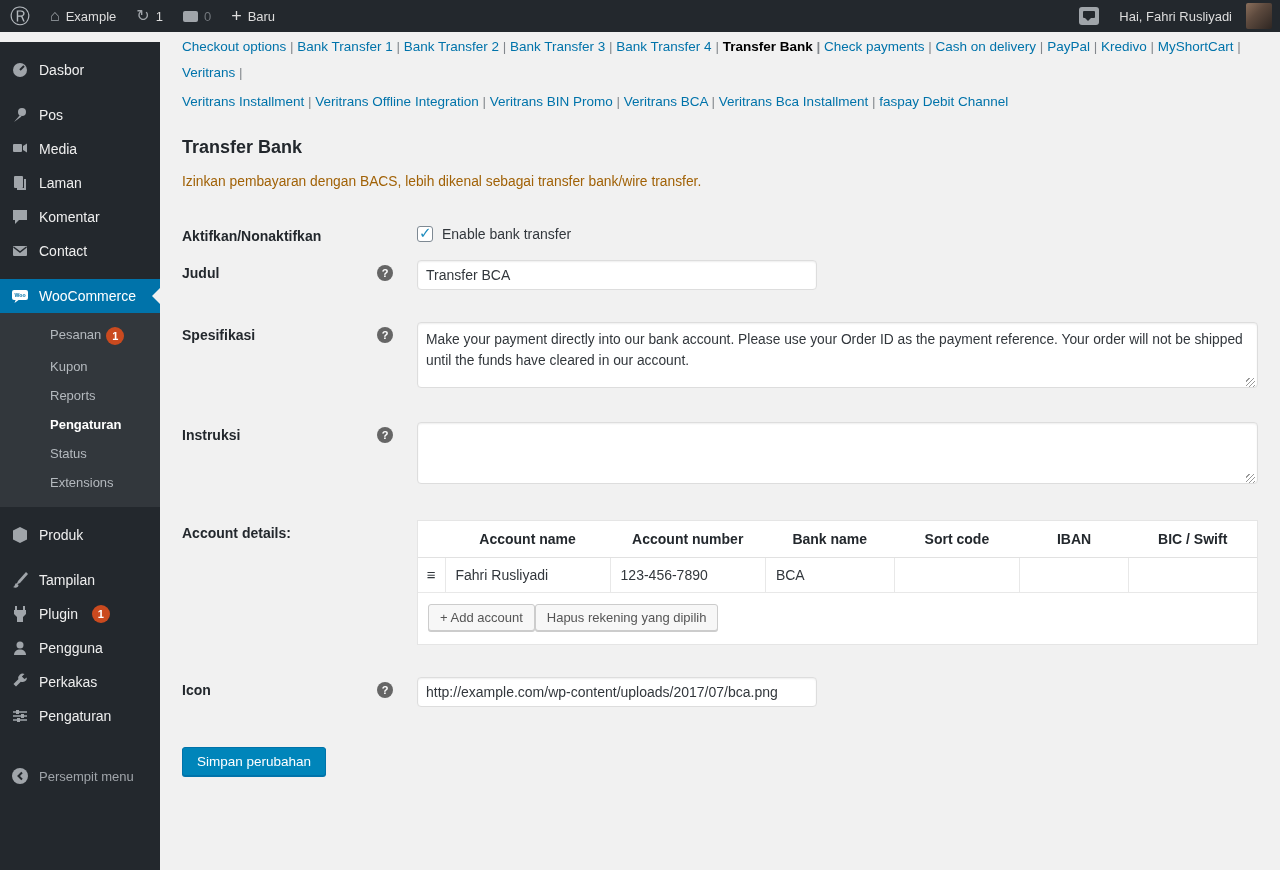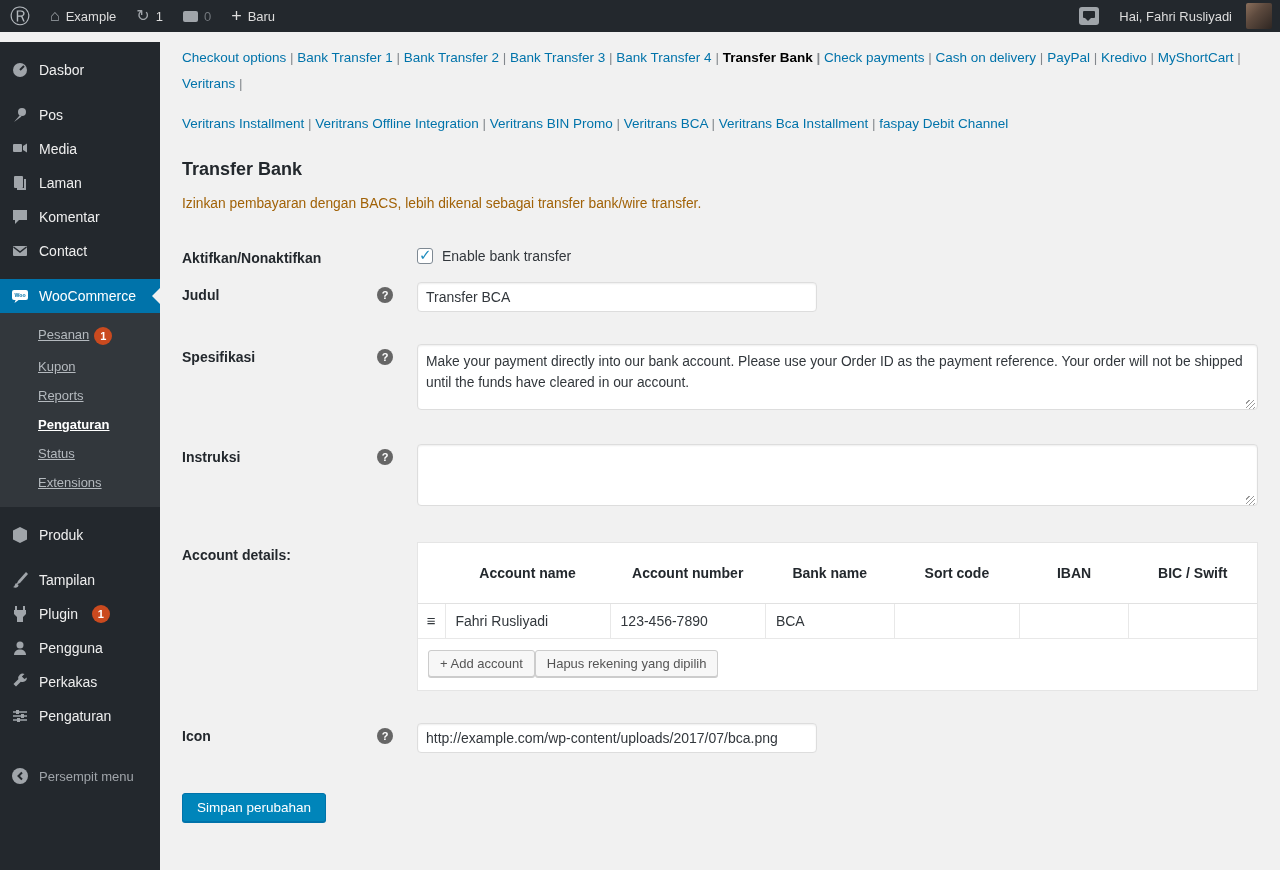--- a/index.html
+++ b/index.html
@@ -33,42 +33,42 @@
   .sidebar { position:fixed; top:42px; left:0; bottom:0; width:160px; background:#23282d; z-index:40; }
   .menu-item { display:flex; align-items:center; gap:9px; padding:8px 10px; height:34px;
     font-size:14px; color:#eee; cursor:pointer; position:relative; }
   .menu-item svg { flex:0 0 20px; color:#a0a5aa; }
   .menu-sep { height:11px; }
   .menu-item.active-parent { background:#0073aa; color:#fff; }
   .menu-item.active-parent svg { color:#fff; }
   .menu-item.active-parent .arrow { position:absolute; right:0; top:50%; margin-top:-8px;
     border:8px solid transparent; border-right-color:#f1f1f1; }
   .submenu { background:#32373c; padding:7px 0 10px; }
-  .submenu-item { padding:7px 12px 7px 38px; font-size:13px; color:#b4b9be; cursor:pointer;text-decoration:underline; }
+  .submenu-item { padding:7px 12px 7px 50px; font-size:13px; color:#b4b9be; cursor:pointer; }
   .submenu-item.active { color:#fff; font-weight:bold; }
   .badge { display:inline-block; min-width:18px; height:18px; border-radius:9px; background:#ca4a1f;
     color:#fff; font-size:11px; line-height:18px; text-align:center; padding:0 2px; margin-left:5px;
     font-weight:bold; vertical-align:middle; }
   .collapse-item { margin-top:26px; color:#a0a5aa; font-size:13px; }
 
   
   .content { margin-left:160px; padding:32px 22px 0 22px; position:relative; min-height:838px; }
   .help-tab { position:absolute; top:0; right:20px; background:#fff; border:1px solid #ccc;
     border-top:none; color:#72777c; font-size:13px; padding:6px 12px; cursor:pointer;
     display:flex; align-items:center; gap:7px; }
   .help-tab .tri { font-size:9px; color:#72777c; }
 
   .nav-tabs { margin-top:30px; border-bottom:1px solid #ccc; padding-left:0; }
   .nav-tab { display:inline-block; padding:8px 14px; font-size:14px; background:#e4e4e4;
     border:1px solid #ccc; border-bottom:none; color:#555; margin:0 4px -1px 0; cursor:pointer;
     position:relative; }
   .nav-tab.active { background:#fbfbfb; color:#000; font-weight:bold;
     border-bottom:1px solid #fbfbfb; }
 
-  .section-links { margin-top:13px; font-size:13.5px; line-height:1.95; list-style:none; }
+  .section-links { margin-top:2px; font-size:13.5px; line-height:1.95; list-style:none; }
   .section-links li { display:inline; color:#0073aa; cursor:pointer; }
   .section-links li::after { content:" | "; color:#82878c; cursor:default; }
   .section-links.row2 li:last-child::after { content:""; }
   .section-links li.current { color:#000; font-weight:bold; cursor:default; }
 
   h2.page-title { margin-top:22px; font-size:18px; color:#23282d; }
   .page-desc { margin-top:16px; font-size:13.8px; color:#a16207; }
 
   .settings-form { margin-top:34px; }
   .form-row { display:flex; margin-bottom:32px; }
@@ -97,21 +97,21 @@
     background:#fff; border:1px solid #ddd; border-radius:4px; resize:none;
     box-shadow:inset 0 1px 2px rgba(0,0,0,.07);
     font-family:"Liberation Sans","DejaVu Sans",sans-serif; }
   .ta-desc { height:66px; }
   .ta-instr { height:62px; }
   .resize-grip { position:absolute; right:3px; bottom:5px; width:9px; height:9px; cursor:nwse-resize;
     background:repeating-linear-gradient(135deg,transparent 0 2px,#999 2px 3px); }
 
   .account-panel { background:#fff; border:1px solid #e5e5e5; }
   .account-table { width:100%; border-collapse:collapse; font-size:14px; }
-  .account-table th { font-weight:bold; color:#23282d; text-align:center; padding:22px 8px;
+  .account-table th { font-weight:bold; color:#23282d; text-align:center; padding:10px 8px;
     border-bottom:1px solid #e1e1e1; }
   .account-table td { border:1px solid #e8e8e8; border-left:none; height:35px; padding:0 10px;
     color:#32373c; }
   .account-table td:last-child { border-right:none; }
   .handle-cell { width:28px; text-align:center; color:#777; cursor:grab; font-size:15px;
     border-right:1px solid #e8e8e8 !important; padding:0 !important; }
   .cell-input { cursor:text; }
   .panel-buttons { padding:11px 10px 13px; display:flex; }
   .btn-secondary { background:#f7f7f7; border:1px solid #ccc; border-radius:3px;
     box-shadow:0 1px 0 #ccc; color:#555; font-size:13px; padding:5px 11px; cursor:pointer;

